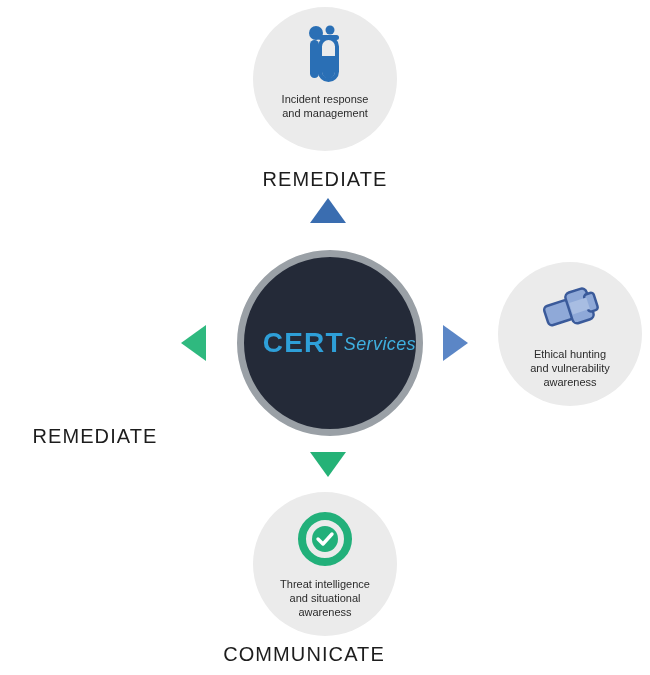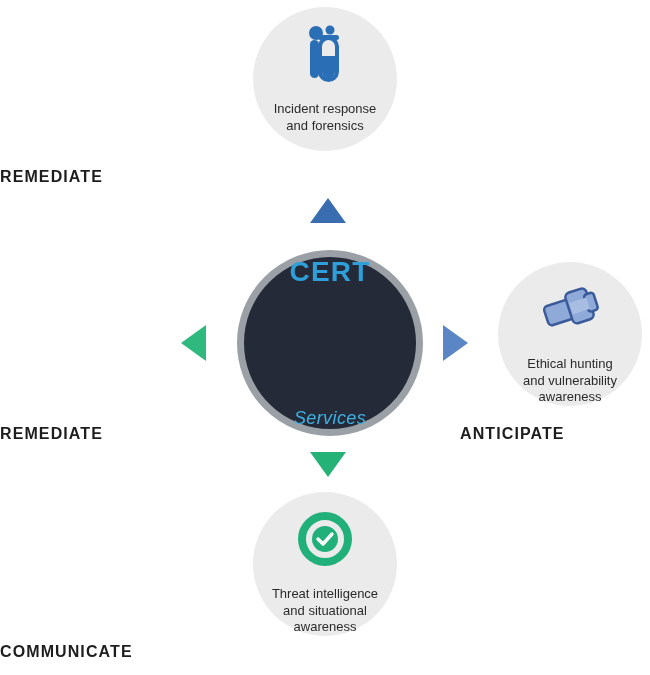--- a/index.html
+++ b/index.html
@@ -26,23 +26,23 @@
     position: absolute;
     left: 237px;
     top: 250px;
     width: 186px;
     height: 186px;
     border-radius: 50%;
     background: #242a38;
     border: 7px solid #9aa0a6;
     box-sizing: border-box;
     display: flex;
-    flex-direction: column;
+    flex-direction: row;
     align-items: center;
-    justify-content: space-between;
+    justify-content: flex-end;
   }
   .hub-title {
     color: #2e9fd8;
     font-size: 28px;
     font-weight: bold;
     letter-spacing: 1.2px;
     line-height: 1.1;
   }
   .hub-sub {
     color: #3fb0e0;
@@ -67,40 +67,41 @@
     box-sizing: border-box;
     padding-top: 16px;
   }
   .node .icon-wrap {
     height: 62px;
     display: flex;
     align-items: center;
     justify-content: center;
   }
   .node-text {
-    font-size: 13px;
+    font-size: 11px;
     color: #2b2b2b;
     text-align: center;
     line-height: 1.28;
     width: 124px;
-    margin-top: 16px;
+    margin-top: 7px;
   }
 
   .node-remediate { left: 253px; top: 7px; }
   .node-anticipate { left: 498px; top: 262px; }
   .node-communicate { left: 253px; top: 492px; }
   .node-evaluate { left: 7px; top: 262px; }
 
   
   .stage-label {
     position: absolute;
-    font-size: 16px;
-    font-weight: bold;
+    font-size: 20px;
+    font-weight: normal;
     letter-spacing: 1.1px;
     color: #1d1d1d;
+    text-align: center;
     white-space: nowrap;
   }
   .label-remediate { left: 0; top: 168px; width: 650px; }
   .label-communicate { left: 0; top: 643px; width: 608px; }
   .label-anticipate { left: 460px; top: 425px; width: 190px; }
   .label-evaluate { left: 0px; top: 425px; width: 190px; }
 
   
   .arrow {
     position: absolute;
@@ -147,21 +148,21 @@
         <circle cx="19" cy="9" r="7" fill="#2a6fb5"></circle>
         <circle cx="33" cy="6" r="4.5" fill="#2a6fb5"></circle>
         <rect x="13" y="16" width="9" height="38" rx="4.5" fill="#2a6fb5"></rect>
         <rect x="23" y="14" width="17" height="42" rx="8.5" fill="none" stroke="#2a6fb5" stroke-width="4"></rect>
         <path d="M25 32 h13 v16 a6.5 6.5 0 0 1 -13 0 z" fill="#2a6fb5"></path>
         <rect x="21" y="11" width="21" height="5" rx="2.5" fill="#2a6fb5"></rect>
       </svg>
     </div>
     <div class="node-text">
       <span>Incident response</span><br>
-      <span>and forensics</span>
+      <span>and management</span>
     </div>
   </div>
   <div class="stage-label label-remediate">REMEDIATE</div>
   <div class="arrow arrow-up"></div>
 
   <div class="node node-anticipate">
     <div class="icon-wrap">
       <svg width="66" height="48" viewBox="0 0 66 48">
         <g transform="rotate(-18 33 24)">
           <rect x="8" y="14" width="26" height="20" rx="4" fill="#8fa9d8" stroke="#3a5a9a" stroke-width="2.5"></rect>
@@ -170,21 +171,20 @@
           <path d="M34 18 h18 v12 h-18 z" fill="#a8bde2"></path>
         </g>
       </svg>
     </div>
     <div class="node-text">
       <span>Ethical hunting</span><br>
       <span>and vulnerability</span><br>
       <span>awareness</span>
     </div>
   </div>
-  <div class="stage-label label-anticipate">ANTICIPATE</div>
   <div class="arrow arrow-right"></div>
 
   <div class="node node-communicate">
     <div class="icon-wrap">
       <svg width="58" height="58" viewBox="0 0 58 58">
         <g fill="#22b07a">
           <path d="M29 2 l5 6 h-10 z"></path>
           <path d="M29 56 l-5 -6 h10 z"></path>
           <path d="M2 29 l6 -5 v10 z"></path>
           <path d="M56 29 l-6 5 v-10 z"></path>

